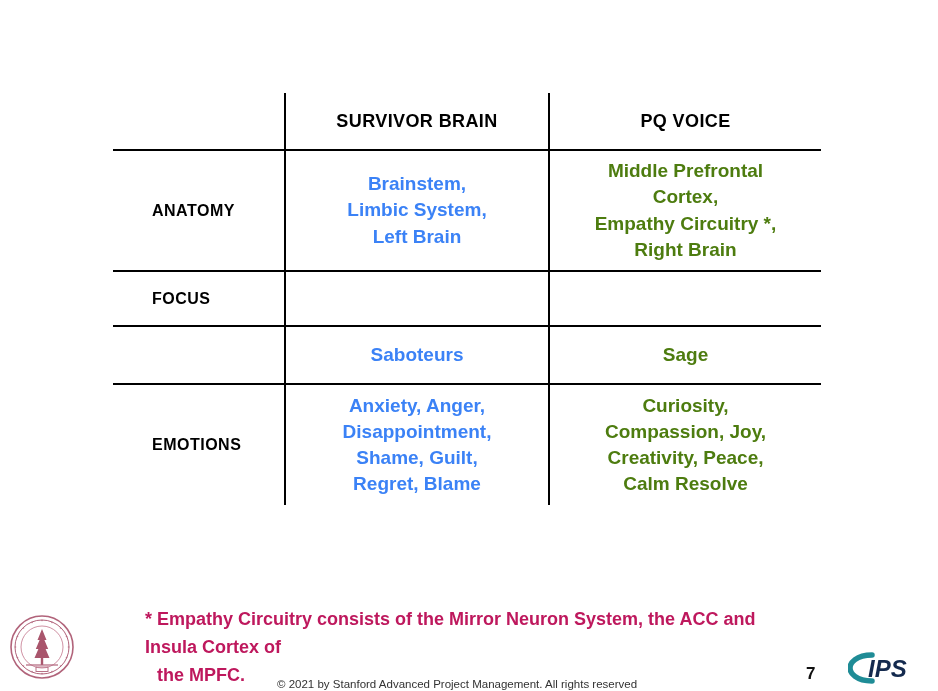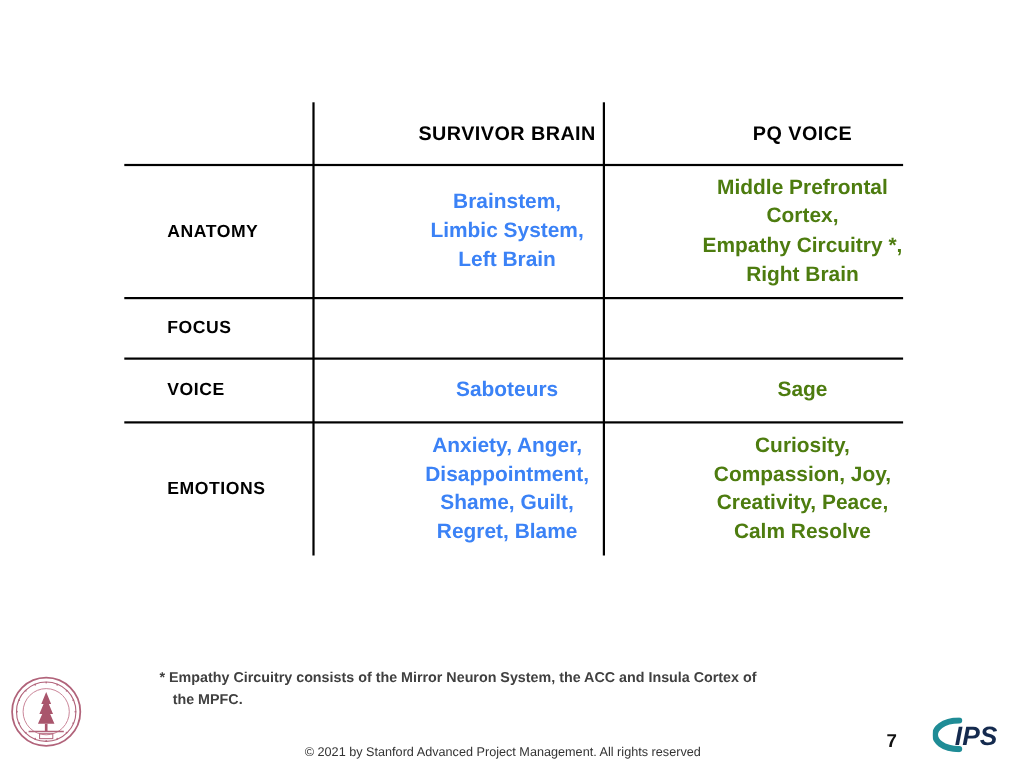--- a/index.html
+++ b/index.html
@@ -40,21 +40,21 @@
   .row-anatomy  { top: 58px;  height: 119px; }
   .row-focus    { top: 179px; height: 53px; }
   .row-voice    { top: 234px; height: 56px; }
   .row-emotions { top: 292px; height: 120px; }
 
   .cell {
     display: flex;
     align-items: center;
     box-sizing: border-box;
   }
-  .cell.center { justify-content: center; text-align: center; margin-left: 44px; }
+  .cell.center { justify-content: center; text-align: center; }
   .cell.left   { justify-content: flex-start; padding-left: 7px; }
 
   .hdr-text {
     font-size: 18px;
     font-weight: bold;
     color: #000000;
     letter-spacing: 0.4px;
   }
 
   .row-label-text {
@@ -78,23 +78,23 @@
     line-height: 1.38;
     white-space: pre-line;
   }
 
   
   #footnote {
     position: absolute;
     left: 145px;
     top: 606px;
     width: 620px;
-    font-size: 13px;
-    font-weight: bold;
-    color: #404040;
+    font-size: 18px;
+    font-weight: bold;
+    color: #be185d;
     line-height: 1.55;
   }
   #footnote .fn-indent { display: block; padding-left: 12px; }
 
   
   #copyright {
     position: absolute;
     left: 277px;
     top: 678px;
     font-size: 11.5px;
@@ -159,23 +159,20 @@
     <span class="val-pq">Middle Prefrontal
 Cortex,
 Empathy Circuitry *,
 Right Brain</span>
   </div>
 
   <div class="cell left col-label row-focus">
     <span class="row-label-text">FOCUS</span>
   </div>
 
-  <div class="cell left col-label row-voice">
-    <span class="row-label-text">VOICE</span>
-  </div>
   <div class="cell center col-survivor row-voice">
     <span class="val-survivor">Saboteurs</span>
   </div>
   <div class="cell center col-pq row-voice">
     <span class="val-pq">Sage</span>
   </div>
 
   <div class="cell left col-label row-emotions">
     <span class="row-label-text">EMOTIONS</span>
   </div>

